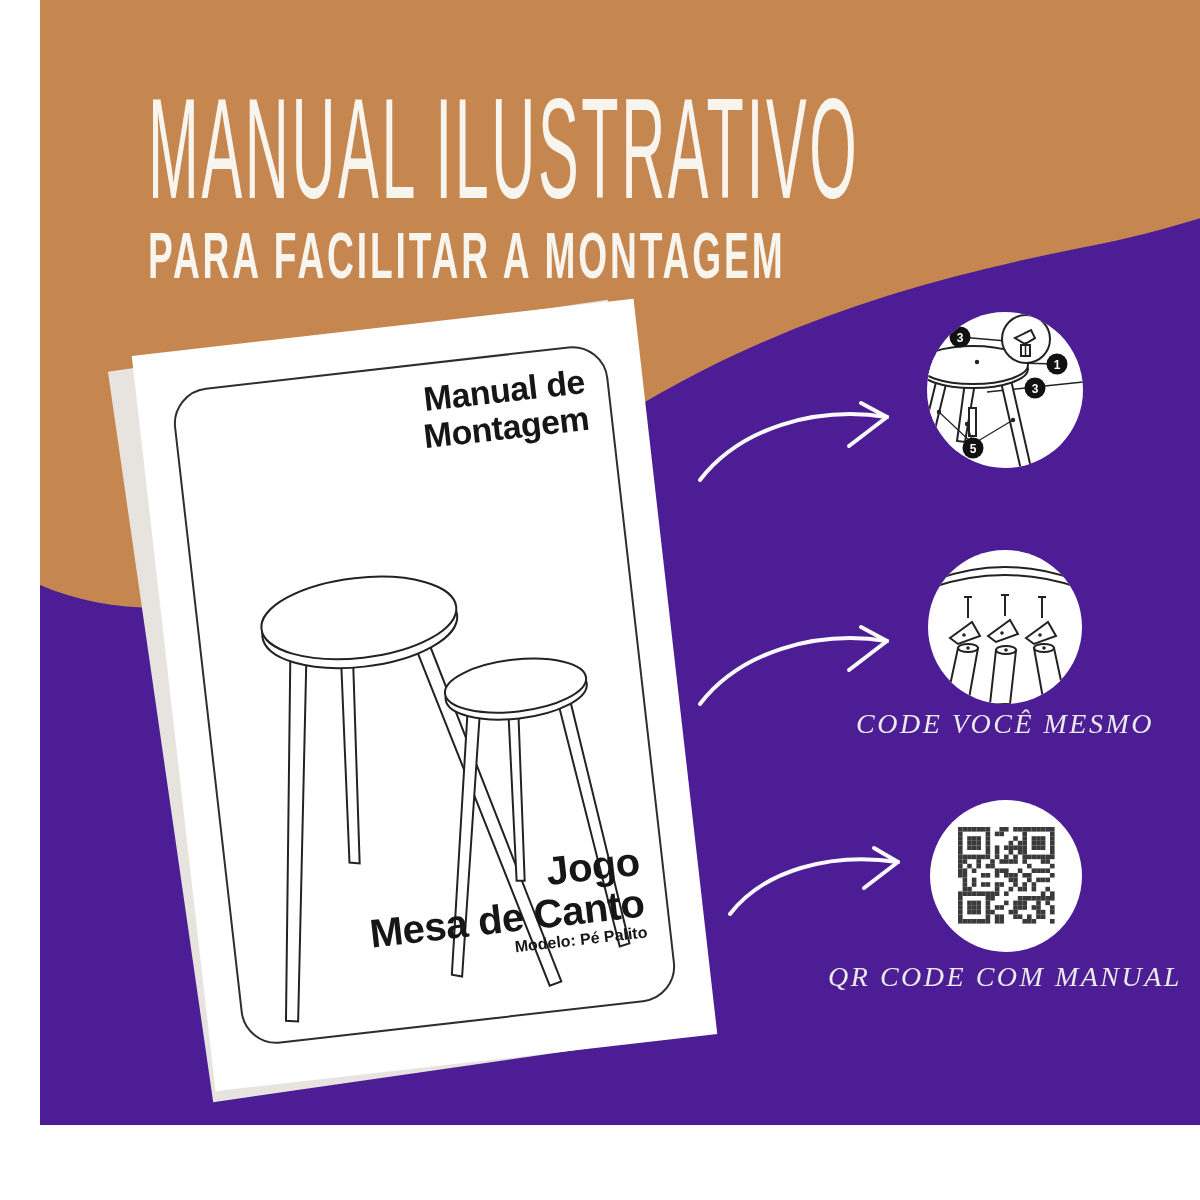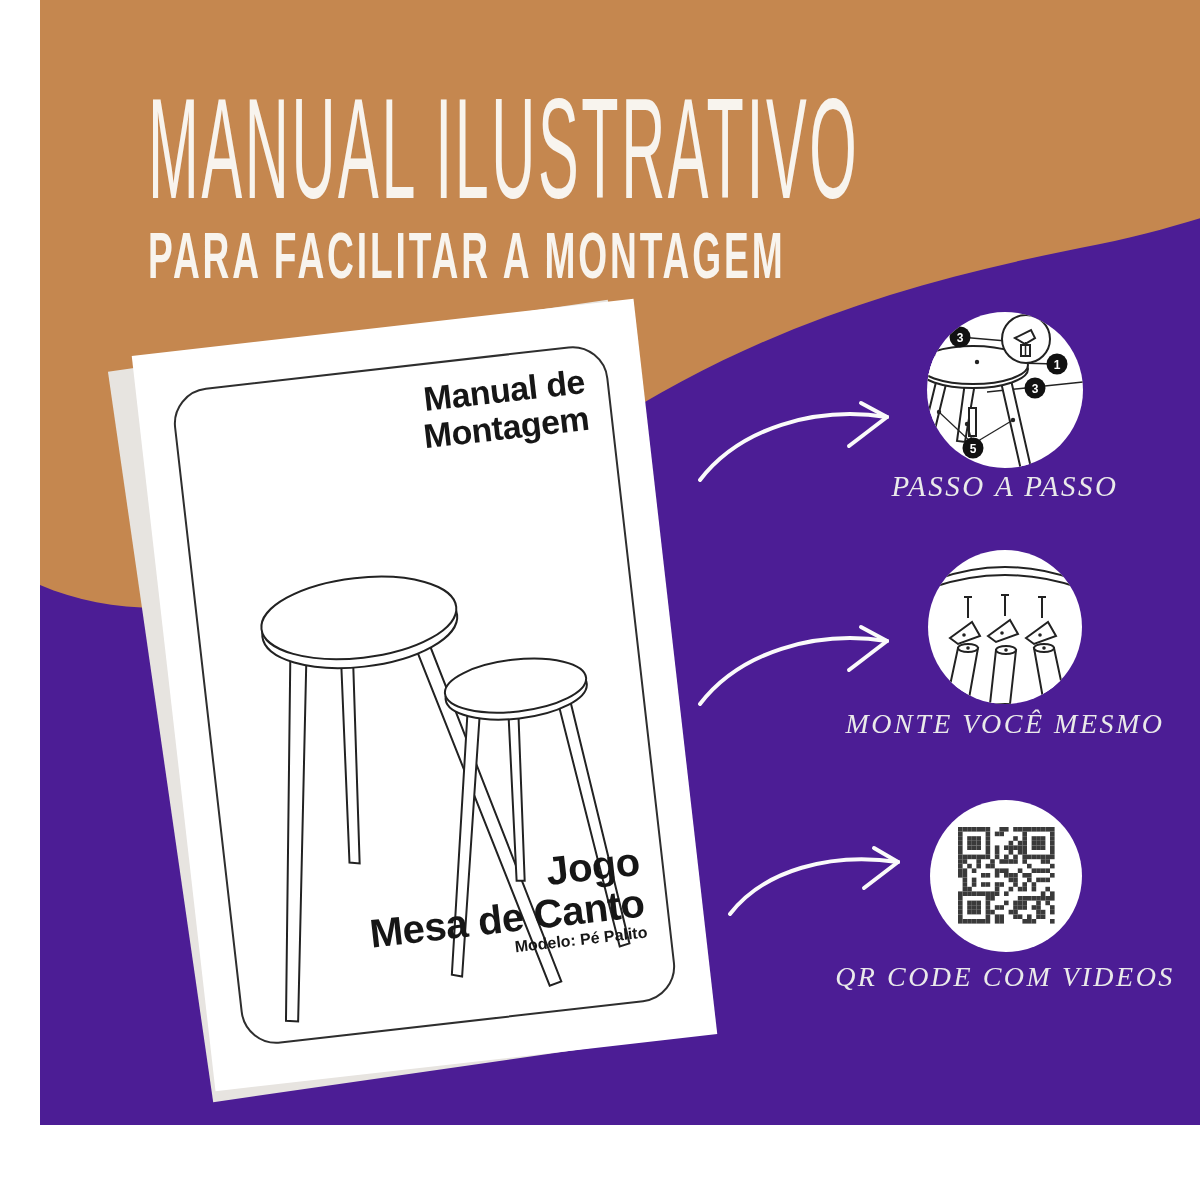--- a/index.html
+++ b/index.html
@@ -160,21 +160,20 @@
         <text x="33" y="29.5">3</text>
         <circle cx="130" cy="52" r="10.5" fill="#111"></circle>
         <text x="130" y="56.5">1</text>
         <circle cx="108" cy="76" r="10.5" fill="#111"></circle>
         <text x="108" y="80.5">3</text>
         <circle cx="46" cy="136" r="10.5" fill="#111"></circle>
         <text x="46" y="140.5">5</text>
       </g>
     </svg>
   </div>
-  <div class="caption" style="left:780px;top:470px;width:370px;font-size:29px;">PASSO A PASSO</div>
 
   <div class="badge" style="left:888px;top:550px;width:154px;height:154px;">
     <svg width="154" height="154" viewBox="0 0 154 154">
 
       <path class="line-art" d="M6,30 Q77,4 148,30"></path>
       <path class="line-art" d="M2,38 Q77,12 152,38"></path>
 
       <g stroke="#222" stroke-width="2">
         <line x1="36" y1="47" x2="44" y2="47"></line>
           <line x1="40" y1="47" x2="40" y2="68"></line>
@@ -195,21 +194,21 @@
       <ellipse class="fill-art" cx="40" cy="98" rx="10" ry="4"></ellipse>
       <circle cx="40" cy="98" r="1.8" fill="#222"></circle>
       <polygon class="fill-art" points="68,100 88,100 82,154 62,154"></polygon>
       <ellipse class="fill-art" cx="78" cy="100" rx="10" ry="4"></ellipse>
       <circle cx="78" cy="100" r="1.8" fill="#222"></circle>
       <polygon class="fill-art" points="106,98 126,98 138,154 116,154"></polygon>
       <ellipse class="fill-art" cx="116" cy="98" rx="10" ry="4"></ellipse>
       <circle cx="116" cy="98" r="1.8" fill="#222"></circle>
     </svg>
   </div>
-  <div class="caption" style="left:770px;top:708px;width:390px;font-size:28px;">MONTE VOCÊ MESMO</div>
+  <div class="caption" style="left:770px;top:708px;width:390px;font-size:28px;">CODE VOCÊ MESMO</div>
 
   <div class="badge" style="left:890px;top:800px;width:152px;height:152px;">
     <svg id="qr" width="152" height="152" viewBox="0 0 152 152">
         <rect x="28" y="27" width="4.6" height="4.6" fill="#3a3a3a"></rect>
         <rect x="32.6" y="27" width="4.6" height="4.6" fill="#3a3a3a"></rect>
         <rect x="37.2" y="27" width="4.6" height="4.6" fill="#3a3a3a"></rect>
         <rect x="41.8" y="27" width="4.6" height="4.6" fill="#3a3a3a"></rect>
         <rect x="46.4" y="27" width="4.6" height="4.6" fill="#3a3a3a"></rect>
         <rect x="51" y="27" width="4.6" height="4.6" fill="#3a3a3a"></rect>
         <rect x="55.599999999999994" y="27" width="4.6" height="4.6" fill="#3a3a3a"></rect>
@@ -433,16 +432,16 @@
         <rect x="55.599999999999994" y="119" width="4.6" height="4.6" fill="#3a3a3a"></rect>
         <rect x="64.8" y="119" width="4.6" height="4.6" fill="#3a3a3a"></rect>
         <rect x="69.4" y="119" width="4.6" height="4.6" fill="#3a3a3a"></rect>
         <rect x="92.39999999999999" y="119" width="4.6" height="4.6" fill="#3a3a3a"></rect>
         <rect x="97" y="119" width="4.6" height="4.6" fill="#3a3a3a"></rect>
         <rect x="101.6" y="119" width="4.6" height="4.6" fill="#3a3a3a"></rect>
         <rect x="120" y="119" width="4.6" height="4.6" fill="#3a3a3a"></rect>
       </svg>
   </div>
   <div class="caption" style="left:770px;top:960px;width:390px;font-size:28px;line-height:34px;">
-    <div>QR CODE COM VIDEOS</div>
+    <div>QR CODE COM MANUAL</div>
   </div>
 
 </div>
 
 </body></html>

